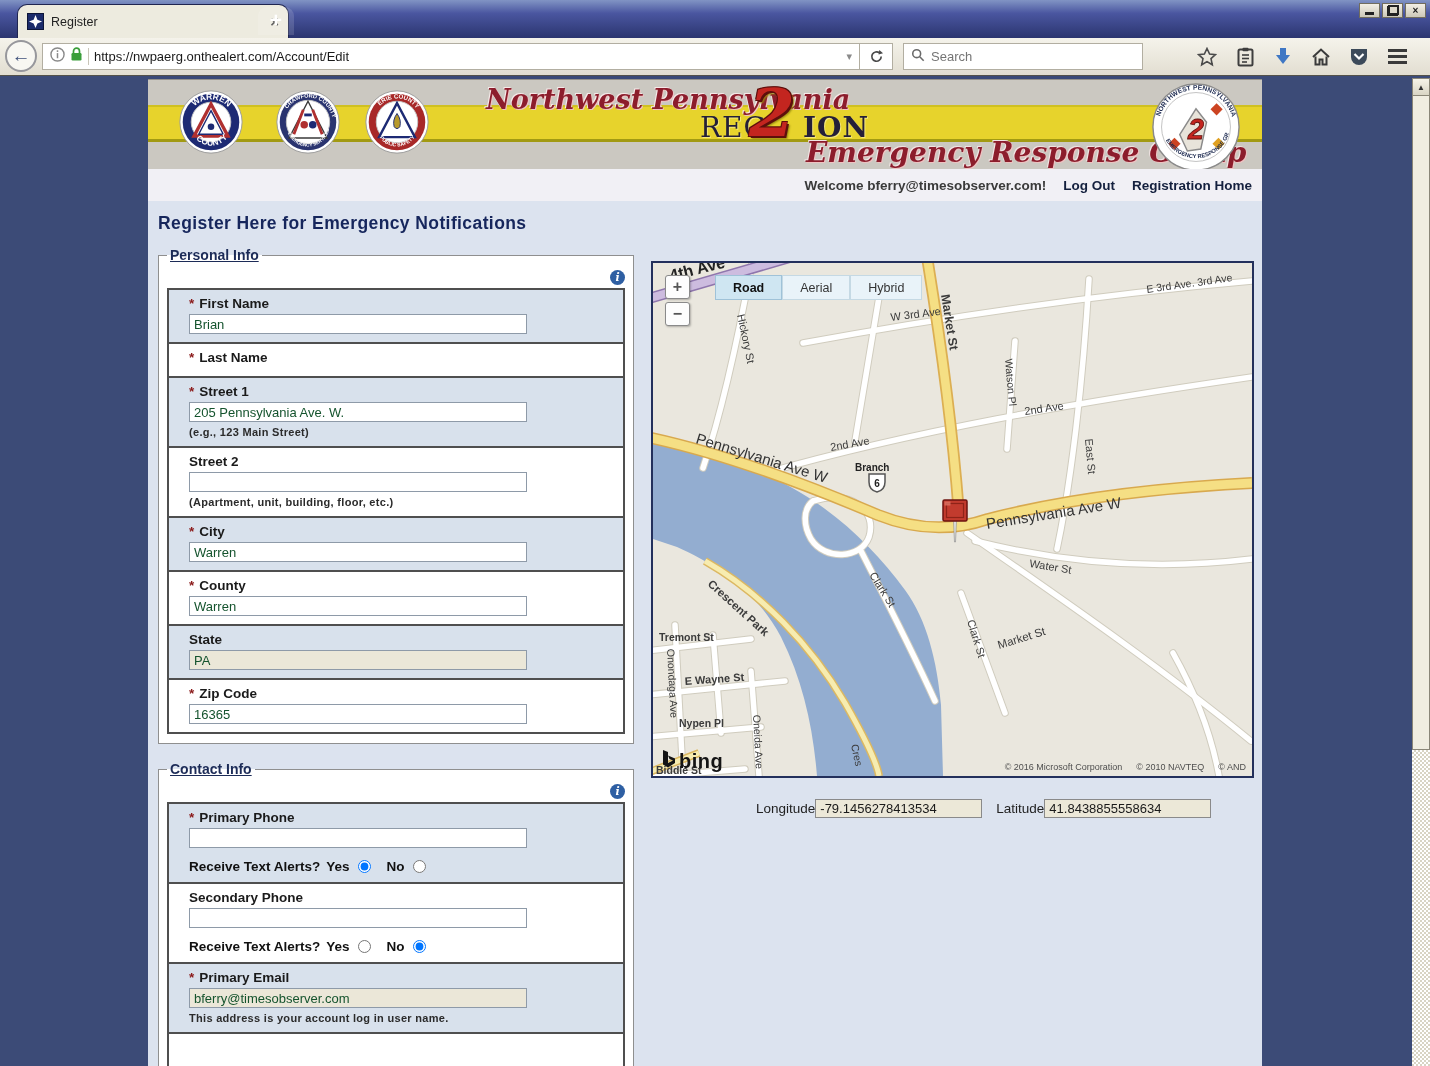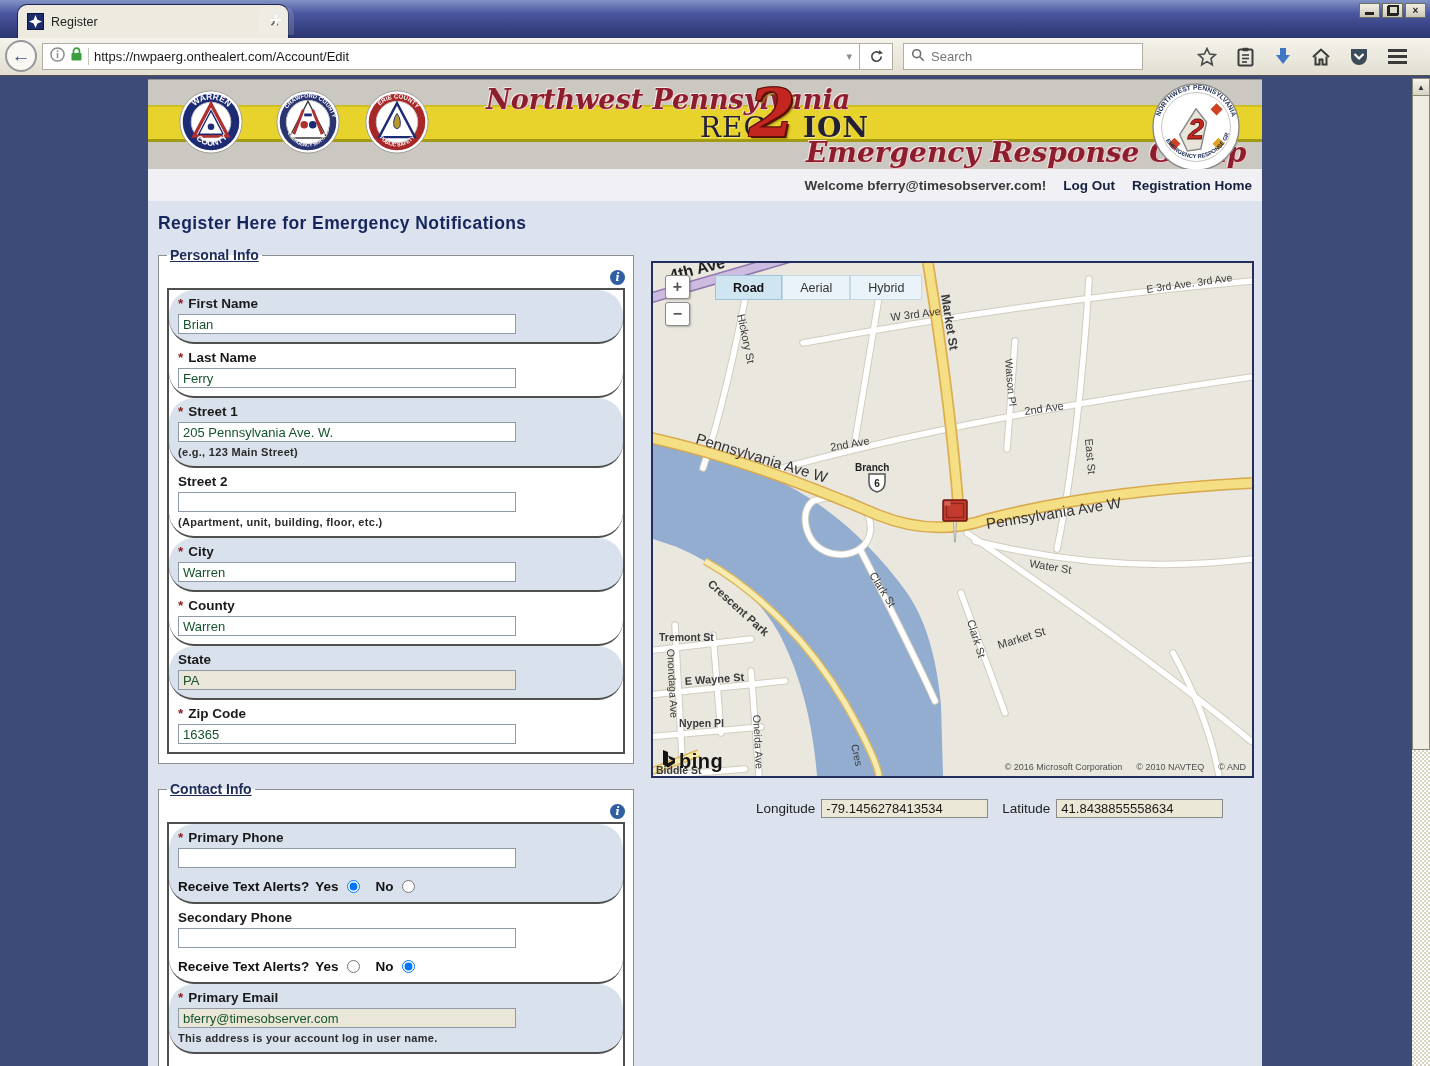--- a/index.html
+++ b/index.html
@@ -77,21 +77,21 @@
     color:#16265c; letter-spacing:.4px; }
 
   .form-col { position:absolute; left:10px; top:46px; width:476px; }
   fieldset { border:1px solid #8f8f8f; background:#fff; padding:2px 8px 9px; margin-bottom:17px; }
   legend { font-weight:bold; font-size:14px; color:#1c2b57; padding:0 3px;text-decoration:underline; }
   .info-row { text-align:right; height:20px; padding-top:2px; }
   .info-icon { display:inline-block; width:15px; height:15px; border-radius:50%; background:#2e5fa3;
     color:#fff; font-family:"DejaVu Serif",serif; font-style:italic; font-weight:bold;
     font-size:11px; text-align:center; line-height:15px; }
   .rows { border:2px solid #4f4f4f; margin-top:3px; }
-  .frow { padding:6px 9px 8px; border-bottom:2px solid #4f4f4f; background:#fff;border-radius:25px; }
+  .frow { padding:6px 20px 8px; border-bottom:2px solid #4f4f4f; background:#fff; }
   .frow:last-child { border-bottom:none; }
   .frow.alt { background:#d8e1ec; }
   .flabel { font-size:13.5px; font-weight:bold; color:#1a1a1a; margin-bottom:3px; }
   .req { color:#8b1a1a; margin-right:5px; }
   input.txt { width:338px; height:20px; border:1px solid #8e9aa8; font-size:13px; padding:1px 4px;
     font-family:"Liberation Sans",sans-serif; color:#14532d; background:#fff; }
   input.txt.ro { background:#ebe7d8; }
   .hint { font-size:11px; font-weight:bold; color:#2b2b2b; margin-top:4px; letter-spacing:.3px; }
   .radio-line { display:flex; align-items:center; gap:6px; margin-top:11px;
     font-size:13.5px; font-weight:bold; color:#111; }
@@ -108,21 +108,21 @@
   .map-types { position:absolute; left:62px; top:12px; display:flex; }
   .map-type { height:25px; padding:0 17px; font-size:12.5px; color:#333; background:#e9f3f9;
     border:1px solid #c5d9e4; display:flex; align-items:center; }
   .map-type.sel { background:#cfe6f2; border-color:#9fc2d8; font-weight:bold; color:#111; }
   .bing-logo { position:absolute; left:8px; bottom:5px; display:flex; align-items:flex-end; gap:2px; }
   .bing-text { font-size:20px; font-weight:bold; color:#141414; letter-spacing:.5px; line-height:1; }
   .map-copyright { position:absolute; right:6px; bottom:4px; font-size:9px; color:#4f4f4f; display:flex; gap:14px; }
 
   .coords { position:absolute; left:608px; top:598px; display:flex; align-items:center; font-size:13.5px; color:#222; }
   .coord-input { width:167px; height:19px; background:#ece8d8; border:1px solid #8a8a8a;
-    font-size:13px; padding:1px 4px; color:#1a1a1a; font-family:"Liberation Sans",sans-serif; margin-left:6px; }
+    font-size:13px; padding:1px 4px; color:#1a1a1a; font-family:"Liberation Sans",sans-serif; }
   .coord-label2 { margin-left:14px; }
 
   
   .scrollbar { position:absolute; top:2px; right:0; width:18px; height:988px; }
   .sb-up { width:18px; height:18px; background:linear-gradient(#f6f3e8,#d9d5c5); border:1px solid #8a8678;
     text-align:center; font-size:8px; color:#333; line-height:17px; }
   .sb-thumb { width:18px; height:654px; background:#f0ede1; border:1px solid #8a8678; border-top:none; }
   .sb-track { width:18px; height:316px; background:#fff;
     background-image:linear-gradient(45deg,#d8d4c4 25%,transparent 25%,transparent 75%,#d8d4c4 75%),
       linear-gradient(45deg,#d8d4c4 25%,transparent 25%,transparent 75%,#d8d4c4 75%);
@@ -324,21 +324,20 @@
           <fieldset>
             <legend>Personal Info</legend>
             <div class="info-row"><span class="info-icon">i</span></div>
             <div class="rows">
               <div class="frow alt">
                 <div class="flabel"><span class="req">*</span><span>First Name</span></div>
                 <input class="txt" type="text" value="Brian" style="">
               </div>
               <div class="frow">
                 <div class="flabel"><span class="req">*</span><span>Last Name</span></div>
-                <input class="txt" type="text" value="Ferry" style="">
               </div>
               <div class="frow alt">
                 <div class="flabel"><span class="req">*</span><span>Street 1</span></div>
                 <input class="txt" type="text" value="205 Pennsylvania Ave. W." style="">
                 <div class="hint">(e.g., 123 Main Street)</div>
               </div>
               <div class="frow">
                 <div class="flabel"><span>Street 2</span></div>
                 <input class="txt" type="text" value="" style="">
                 <div class="hint">(Apartment, unit, building, floor, etc.)</div>

